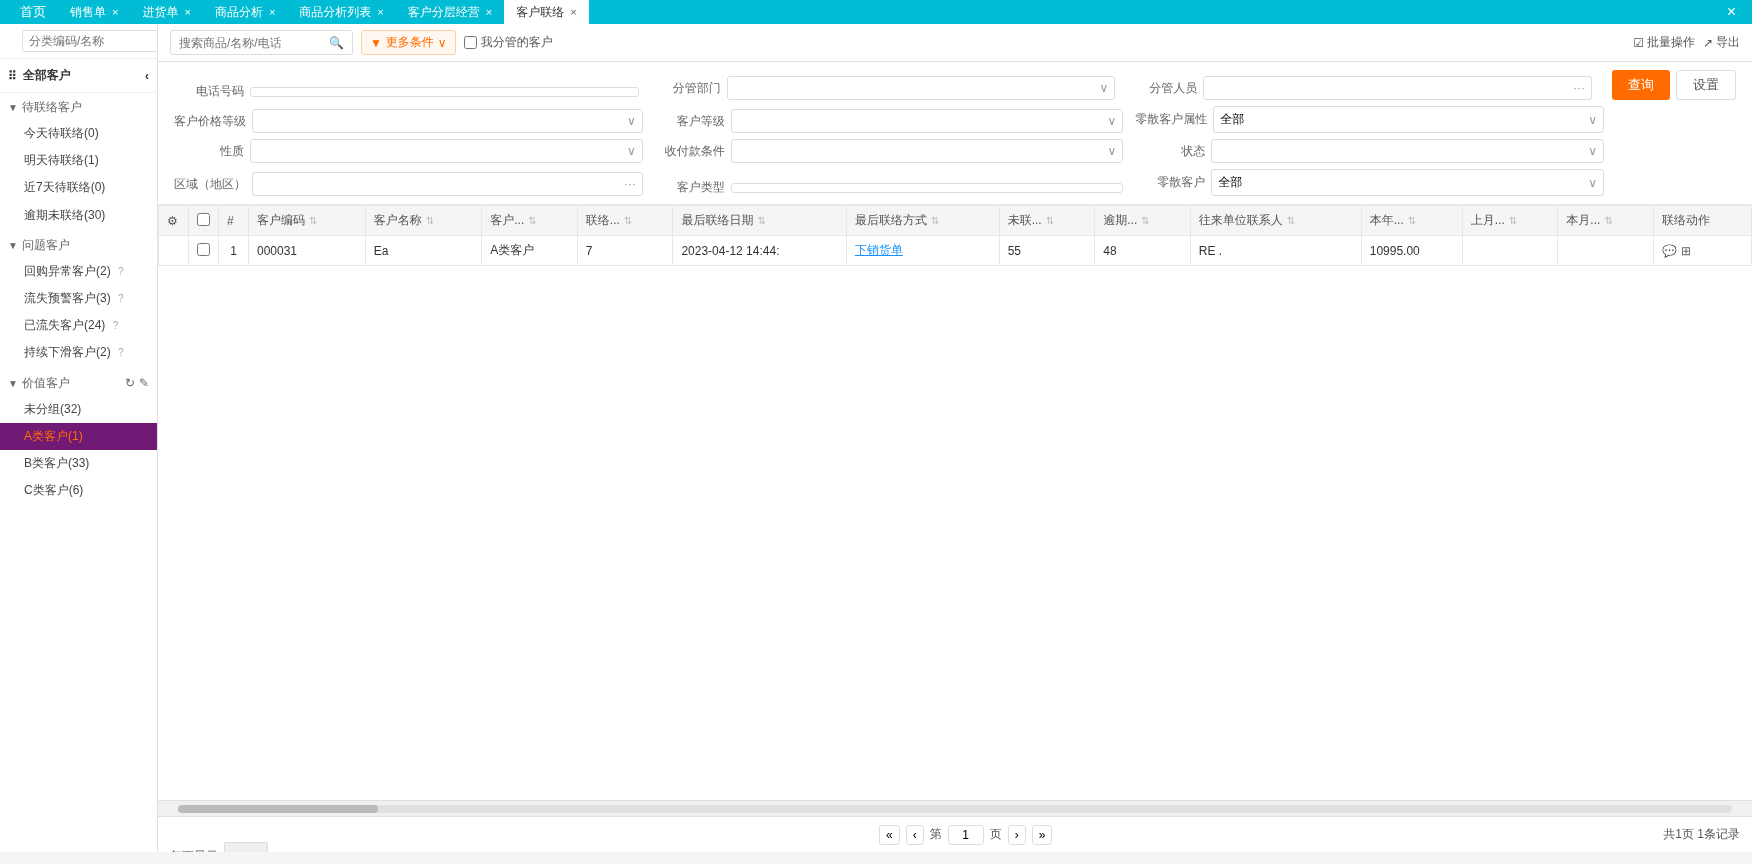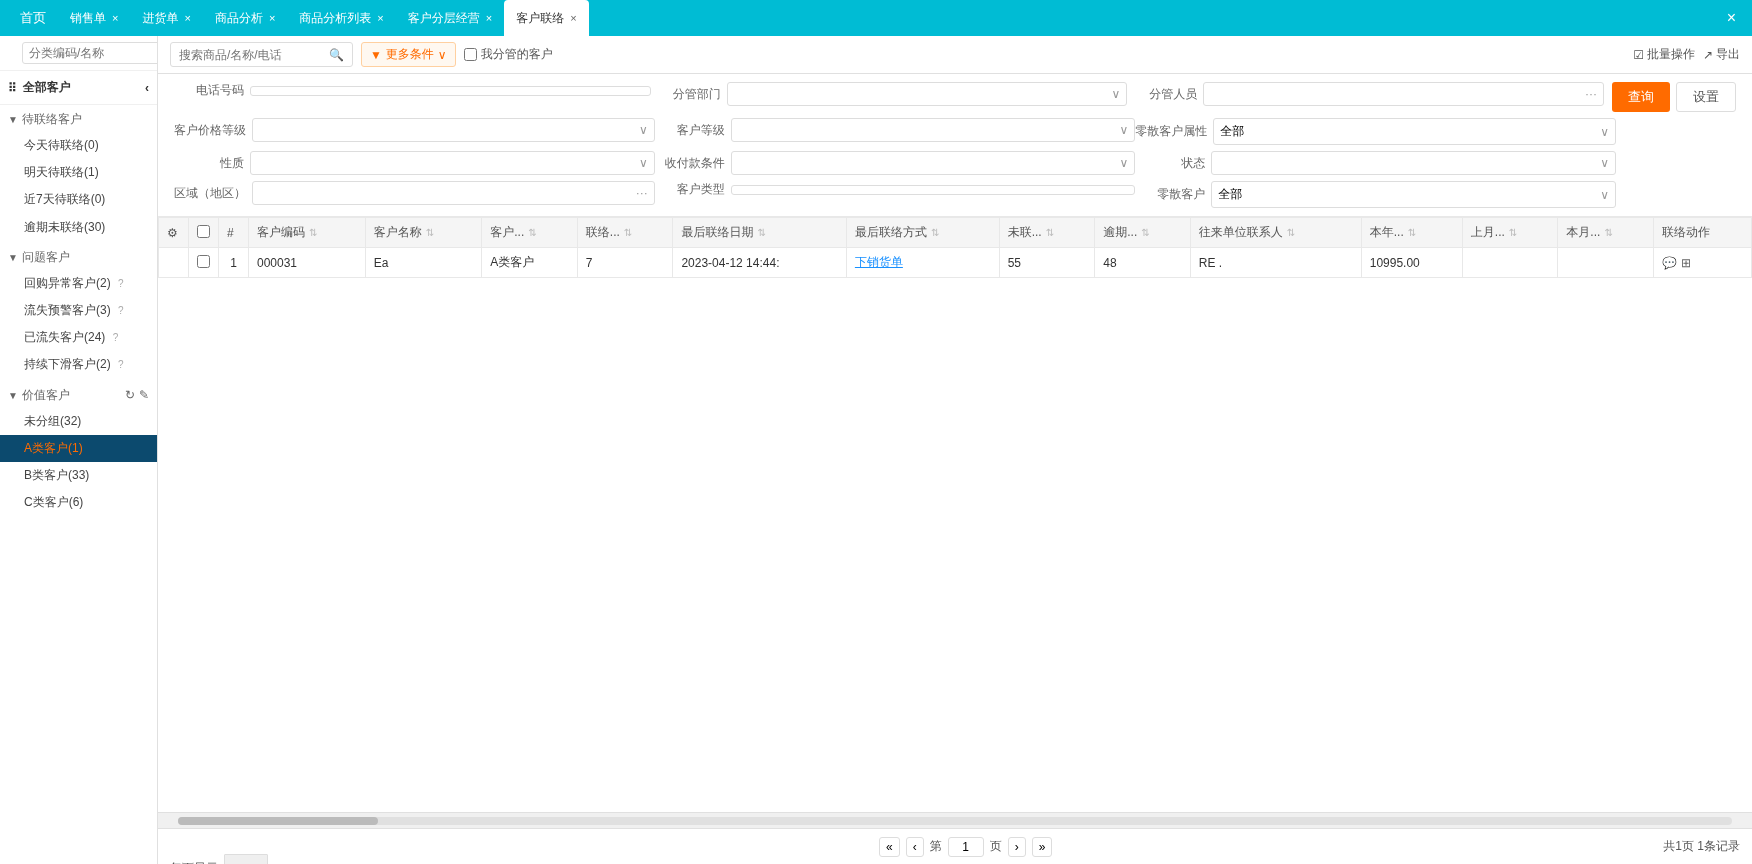--- a/index.html
+++ b/index.html
@@ -1,19 +1,19 @@
 <!DOCTYPE html>
 <html><head>
   <meta charset="utf-8">
   <style>
     * { box-sizing: border-box; margin: 0; padding: 0; font-family: 'Microsoft YaHei', Arial, sans-serif; font-size: 12px; }
     body { background: #f5f5f5; width: 1752px; height: 864px; overflow: hidden; }
 
     
-    .top-nav { display: flex; align-items: center; background: #00bcd4; height: 36px; padding: 0 8px; }
+    .top-nav { display: flex; align-items: center; background: #00bcd4; height: 24px; padding: 0 8px; }
     .top-nav .nav-item { color: #fff; padding: 0 12px; height: 36px; display: flex; align-items: center; cursor: pointer; font-size: 13px; white-space: nowrap; }
     .top-nav .nav-item.active { background: #fff; color: #333; border-radius: 4px 4px 0 0; }
     .top-nav .nav-item .close-icon { margin-left: 6px; font-size: 11px; color: #fff; }
     .top-nav .nav-item.active .close-icon { color: #666; }
     .top-nav .home { color: #fff; font-size: 13px; padding: 0 12px; }
     .top-nav .window-close { margin-left: auto; color: #fff; font-size: 16px; cursor: pointer; padding: 0 8px; }
 
     
     .main-layout { display: flex; height: calc(864px - 36px); }
 
@@ -22,38 +22,38 @@
     .sidebar-search { padding: 6px 8px; display: flex; align-items: center; border-bottom: 1px solid #f0f0f0; }
     .sidebar-search input { flex: 1; border: 1px solid #ddd; border-radius: 3px; padding: 3px 6px; font-size: 12px; outline: none; margin-left: 14px; }
     .sidebar-all { display: flex; align-items: center; font-weight: bold; font-size: 13px; color: #333; padding: 8px; cursor: pointer; border-bottom: 1px solid #f0f0f0; }
     .sidebar-all .grid-icon { margin-right: 6px; }
     .sidebar-all .angle-icon { margin-left: auto; }
 
     .sidebar-group { padding: 2px 0; }
     .sidebar-group-header { display: flex; align-items: center; color: #666; padding: 4px 8px; font-size: 12px; cursor: pointer; }
     .sidebar-group-header .triangle { margin-right: 4px; font-size: 10px; }
     .sidebar-item { padding: 4px 24px; color: #444; cursor: pointer; line-height: 1.6; }
-    .sidebar-item.active { background: #0c4a6e; color: #ff6b00; }
+    .sidebar-item.active { background: #701a75; color: #ff6b00; }
     .sidebar-item .help-icon { margin-left: 4px; color: #aaa; font-size: 10px; }
 
     .sidebar-value-header { display: flex; align-items: center; }
     .sidebar-value-header .action-icons { margin-left: auto; display: flex; gap: 4px; }
 
     
     .content { flex: 1; display: flex; flex-direction: column; overflow: hidden; background: #f5f5f5; }
 
     
     .filter-bar { background: #fff; padding: 6px 12px; display: flex; gap: 8px; border-bottom: 1px solid #e0e0e0; }
     .filter-search { display: flex; align-items: center; border: 1px solid #ddd; border-radius: 3px; padding: 3px 8px; background: #fff; }
     .filter-search input { border: none; outline: none; font-size: 12px; width: 150px; }
     .filter-btn { display: flex; align-items: center; gap: 4px; color: #ff6b00; cursor: pointer; border: 1px solid #ffd0a0; border-radius: 3px; padding: 3px 8px; background: #fff8f0; }
     .filter-checkbox { display: flex; align-items: center; gap: 4px; color: #555; cursor: pointer; }
     .top-actions { margin-left: auto; display: flex; gap: 8px; }
     .top-actions .action-link { color: #555; cursor: pointer; display: flex; align-items: center; gap: 3px; }
-    .filter-row { display: flex; align-items: flex-start; gap: 0; margin-bottom: 6px; }
+    .filter-row { display: flex; align-items: flex-end; gap: 12px; margin-bottom: 6px; }
     .filter-row:last-child { margin-bottom: 0; }
     .filter-field { display: flex; align-items: center; flex: 1; min-width: 0; }
     .filter-label { color: #666; white-space: nowrap; min-width: 70px; text-align: right; margin-right: 6px; }
     .filter-input { flex: 1; border: 1px solid #ddd; border-radius: 3px; padding: 4px 6px; font-size: 12px; display: flex; align-items: center; cursor: pointer; background: #fff; min-width: 0; }
     .filter-input .arrow { margin-left: auto; color: #999; }
     .filter-input .dots { margin-left: auto; color: #999; }
     .filter-actions { display: flex; gap: 6px; margin-left: 8px; }
     .btn-query { background: #ff6b00; color: #fff; border: none; border-radius: 3px; padding: 5px 16px; cursor: pointer; font-size: 13px; }
     .btn-settings { background: #fff; color: #555; border: 1px solid #ddd; border-radius: 3px; padding: 5px 16px; cursor: pointer; font-size: 13px; }
 

